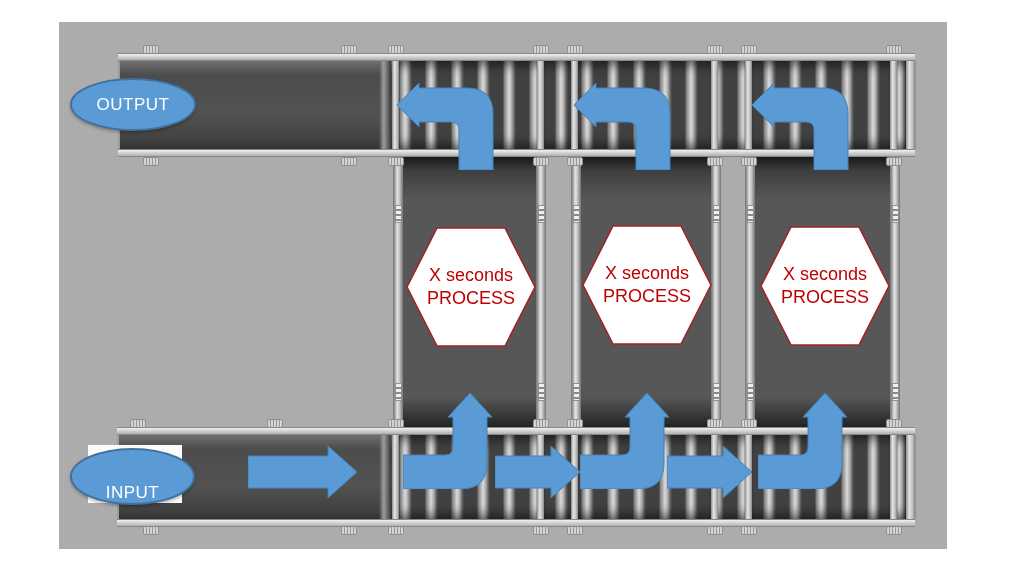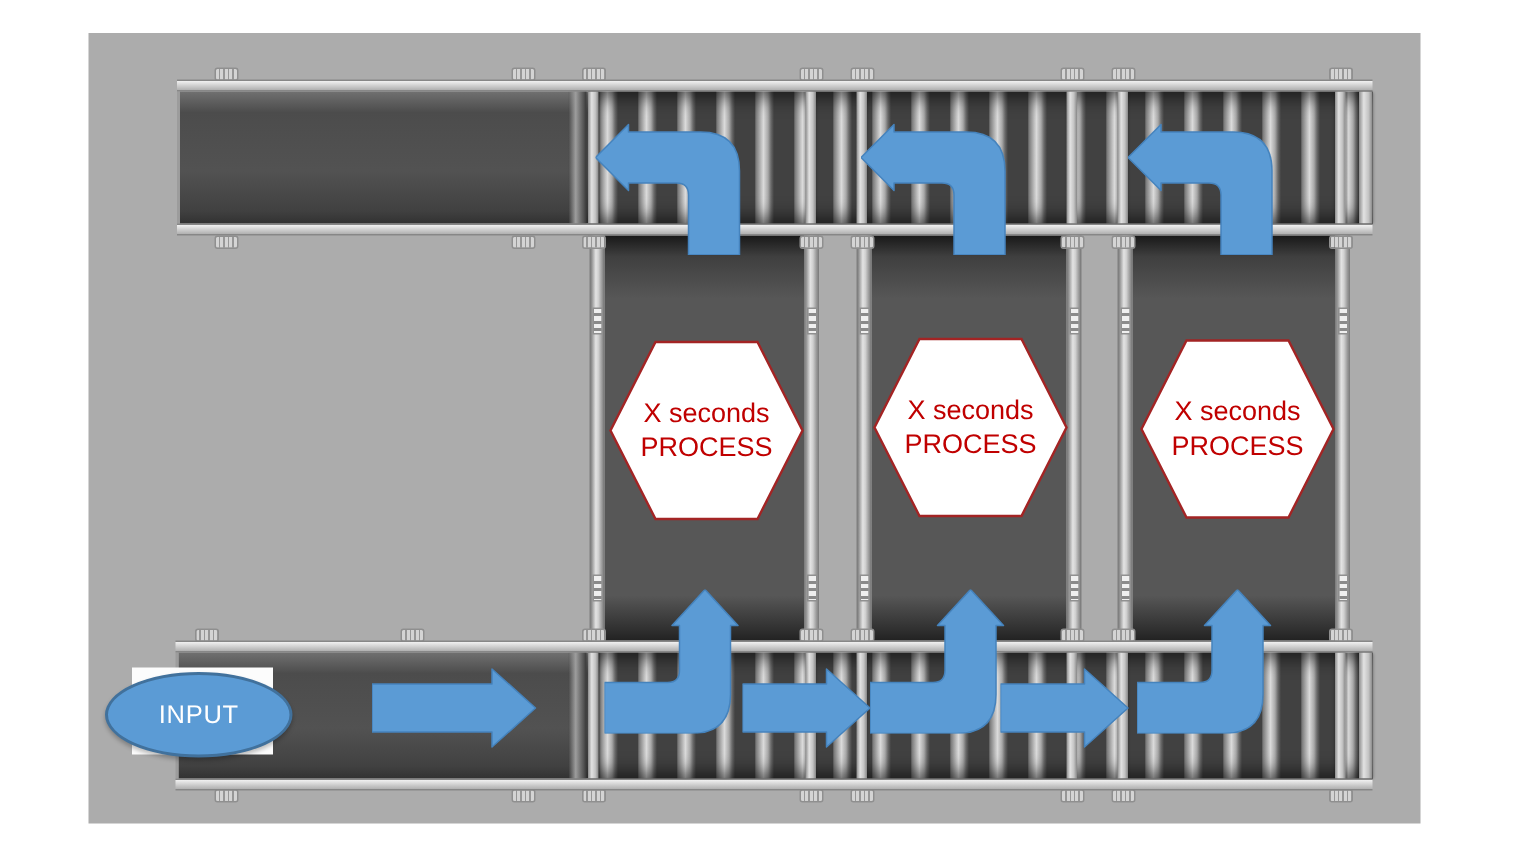--- a/index.html
+++ b/index.html
@@ -176,21 +176,24 @@
     <div class="hexagon" style="left:701px;top:203px;">
       <svg width="130" height="122">
         <polygon points="1,61 31,2 99,2 129,61 99,120 31,120" fill="#ffffff" stroke="#a32424" stroke-width="1.6"></polygon>
       </svg>
       <div class="hex-text">
         <span>X seconds</span>
         <span>PROCESS</span>
       </div>
     </div>
 
-    <div class="ellipse" style="left:11px;top:426px;width:125px;height:57px;">
+    <div class="ellipse" style="left:11px;top:56px;width:126px;height:53px;">
+      <span>OUTPUT</span>
+    </div>
+    <div class="ellipse" style="left:11px;top:426px;width:125px;height:57px;align-items:flex-end;">
       <span>INPUT</span>
     </div>
 
   <div class="tab" style="left: 84px; top: 23px;"></div>
       <div class="tab" style="left: 282px; top: 23px;"></div>
       <div class="tab" style="left: 329px; top: 23px;"></div>
       <div class="tab" style="left: 474px; top: 23px;"></div>
       <div class="tab" style="left: 508px; top: 23px;"></div>
       <div class="tab" style="left: 648px; top: 23px;"></div>
       <div class="tab" style="left: 682px; top: 23px;"></div>

